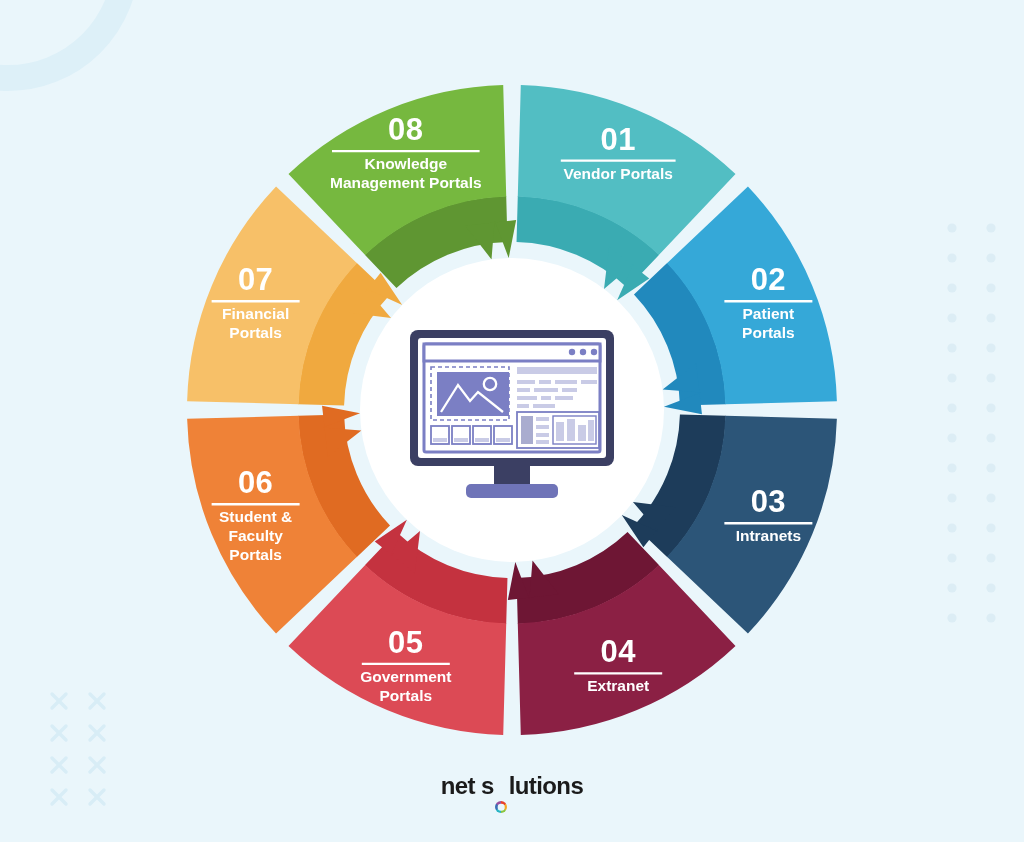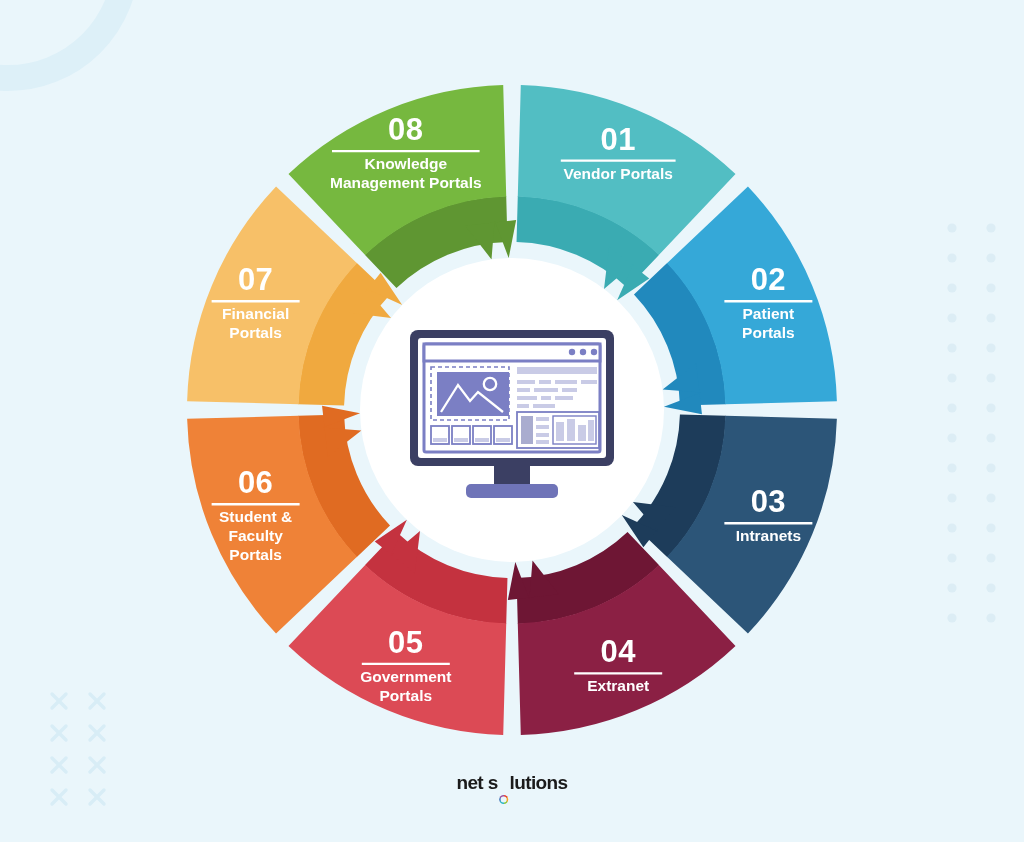--- a/index.html
+++ b/index.html
@@ -49,21 +49,21 @@
     position: absolute;
     left: 0;
     top: 772px;
     width: 1024px;
     text-align: center;
   }
   .logo-text {
     display: inline-block;
     font-family: "Liberation Sans", sans-serif;
     font-weight: bold;
-    font-size: 19px;
+    font-size: 24px;
     color: #1b1b1b;
     letter-spacing: -0.6px;
   }
   .logo-o {
     display: inline-block;
     position: relative;
     width: 0.62em;
   }
   .logo-o .ring {
     position: absolute;

